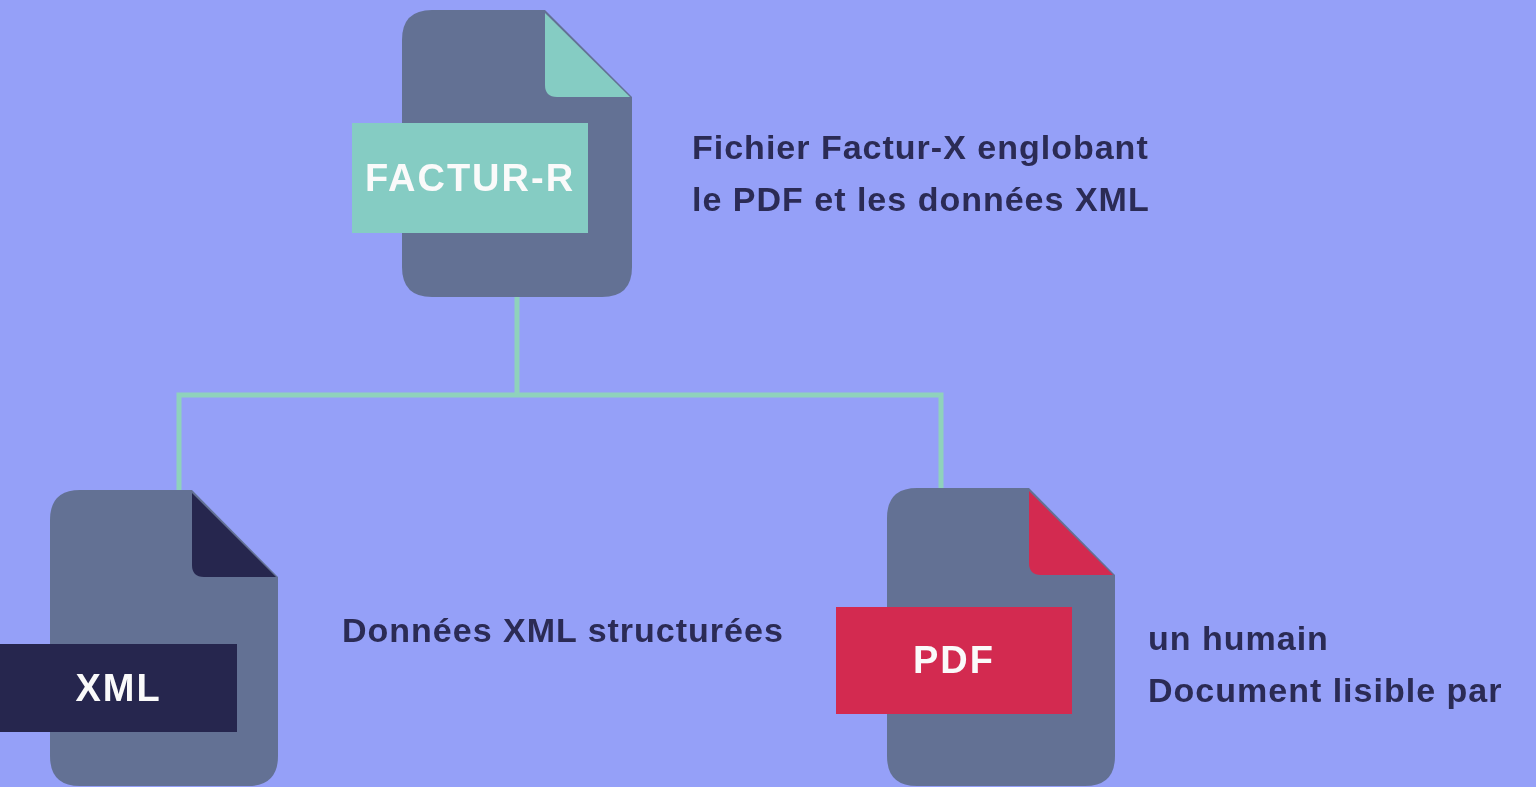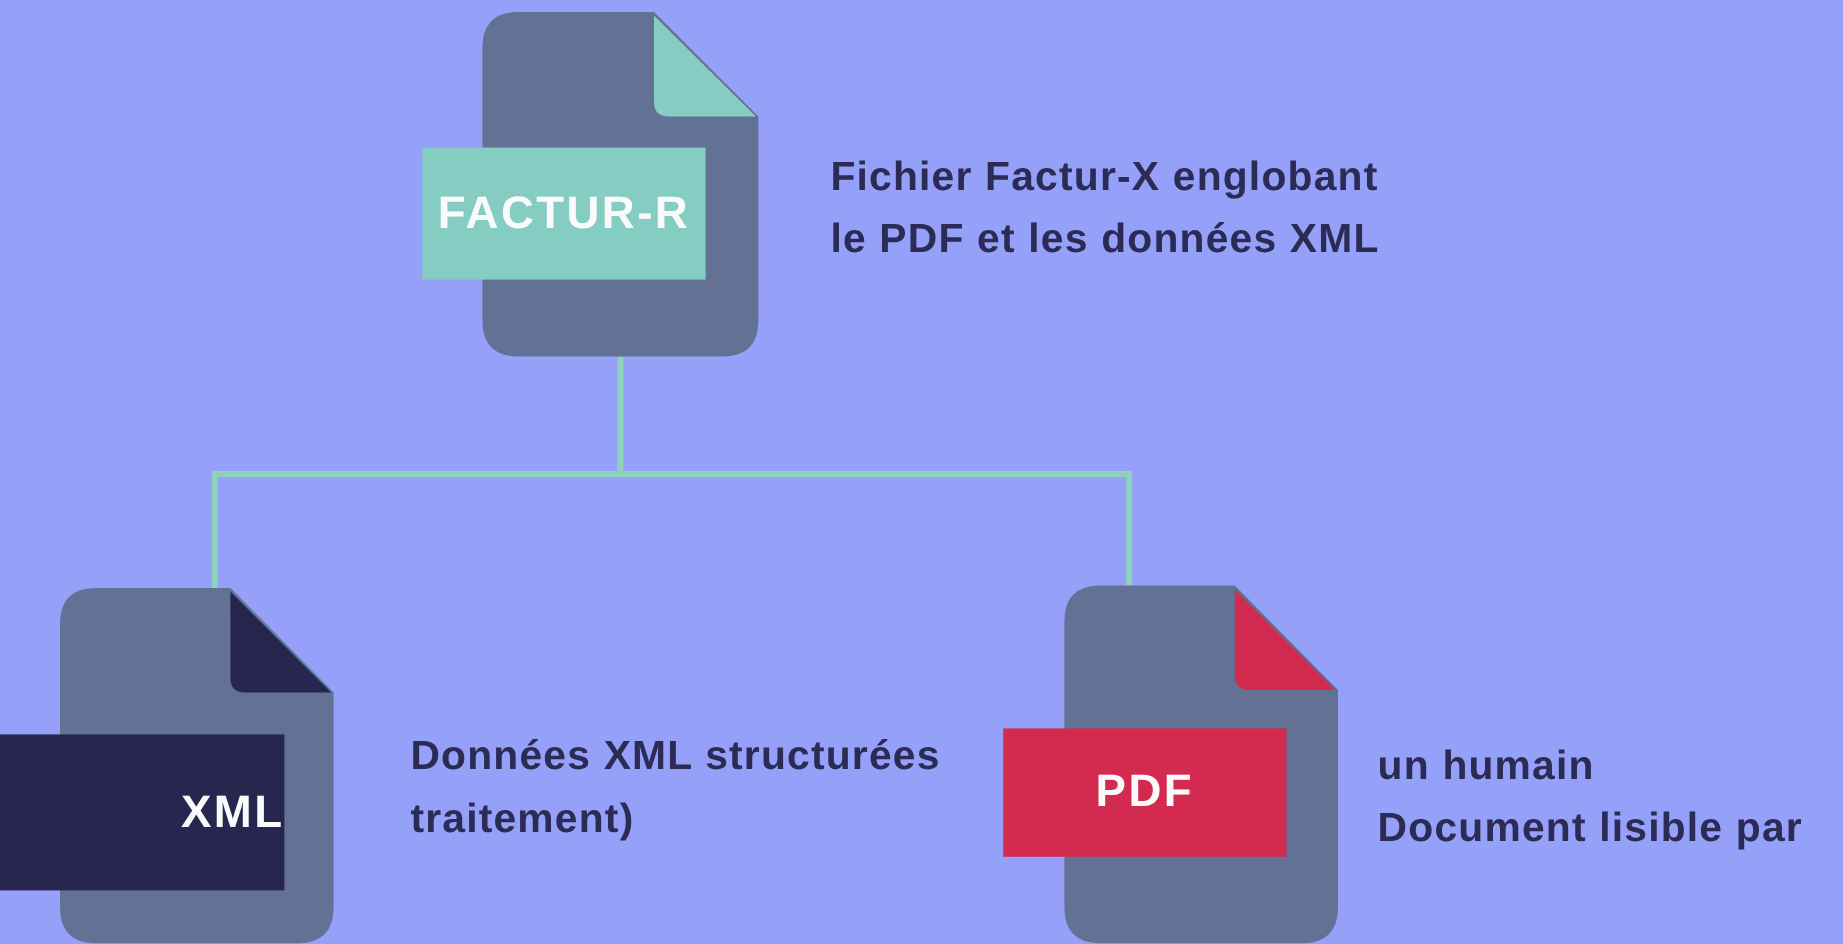--- a/index.html
+++ b/index.html
@@ -40,24 +40,23 @@
     font-weight: 700;
     font-size: 38px;
     letter-spacing: 2px;
   }
   .badge-root {
     left: 352px; top: 123px;
     width: 236px; height: 110px;
     background: var(--c-teal, #85CCC3);
   }
   .badge-xml {
-    left: 0; top: 612px;
-    width: 237px; height: 130px;
+    left: 0; top: 644px;
+    width: 237px; height: 88px;
     background: var(--c-navy, #26264E);
-    justify-content: flex-end;
   }
   .badge-pdf {
     left: 836px; top: 607px;
     width: 236px; height: 107px;
     background: var(--c-red, #D32A50);
   }
   .caption {
     position: absolute;
     color: var(--c-text, #2B2B55);
     font-size: 34px;
@@ -105,20 +104,19 @@
   <div class="file-badge badge-pdf">
     <span>PDF</span>
   </div>
 
   <div class="caption caption-root">
     <div>Fichier Factur-X englobant</div>
     <div>le PDF et les données XML</div>
   </div>
   <div class="caption caption-xml">
     <div>Données XML structurées</div>
-    <div>traitement)</div>
   </div>
   <div class="caption caption-pdf">
     <div>un humain</div>
     <div>Document lisible par</div>
   </div>
 
 </div>
 
 </body></html>

